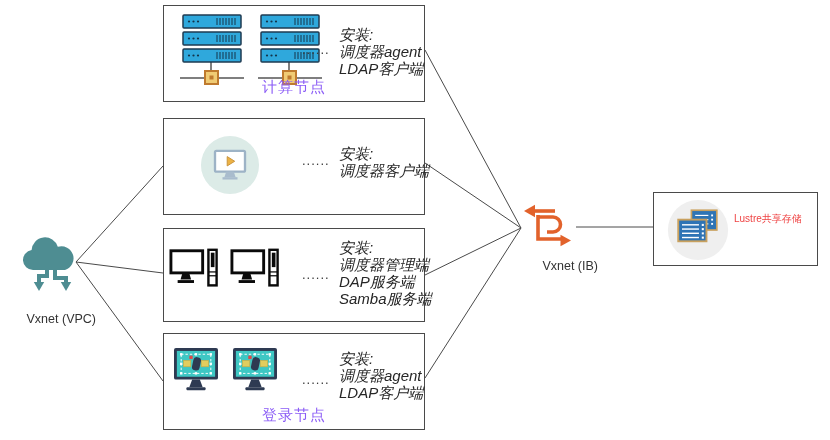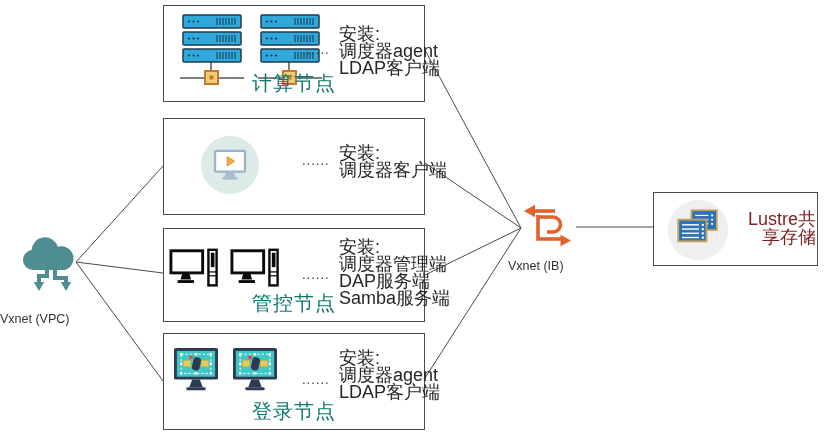--- a/index.html
+++ b/index.html
@@ -4,29 +4,29 @@
 <style>
   html,body{margin:0;padding:0;background:#fff;}
   body{font-family:"Liberation Sans","DejaVu Sans",sans-serif;color:#333;}
   .canvas{position:relative;width:830px;height:440px;background:#fff;overflow:hidden;}
   .wires{position:absolute;left:0;top:0;width:830px;height:440px;}
   .node-box{position:absolute;left:163px;width:262px;border:1px solid #4a4a4a;background:#fff;box-sizing:border-box;}
   .box-compute{top:5px;height:97px;}
   .box-login{top:118px;height:97px;}
   .box-mgmt{top:228px;height:94px;}
   .box-desktop{top:333px;height:97px;}
-  .node-label{position:absolute;left:0;right:0;bottom:4px;text-align:center;font-size:20px;letter-spacing:1px;color:#0f766e;}
+  .node-label{position:absolute;left:0;right:0;bottom:4px;text-align:center;font-size:15px;letter-spacing:1px;color:#8b5cf6;}
   .dots{position:absolute;left:138px;font-size:13px;color:#3a3a3a;letter-spacing:1px;}
-  .install{position:absolute;left:175px;font-size:18px;line-height:17px;color:#262626;white-space:nowrap;}
+  .install{position:absolute;left:175px;font-size:15px;line-height:17px;color:#262626;white-space:nowrap;font-style:italic;}
   .icon{position:absolute;}
-  .netlabel{position:absolute;font-size:12.5px;color:#333;text-align:left;white-space:nowrap;}
+  .netlabel{position:absolute;font-size:12.5px;color:#333;text-align:right;white-space:nowrap;}
   .vpc-label{left:0px;top:312px;width:96px;}
   .ib-label{left:508px;top:259px;width:90px;}
   .storage-box{position:absolute;left:653px;top:192px;width:165px;height:74px;border:1px solid #4a4a4a;background:#fff;box-sizing:border-box;}
-  .storage-text{position:absolute;left:80px;top:17px;width:82px;text-align:right;font-size:18px;line-height:18px;color:#7f1d1d;}
+  .storage-text{position:absolute;left:80px;top:17px;width:82px;text-align:left;font-size:10px;line-height:18px;color:#ef4444;}
 </style>
 </head>
 <body>
 
 <div class="canvas">
 
   <svg class="wires" viewBox="0 0 830 440">
     <g stroke="#4a4a4a" stroke-width="1">
       <line x1="76" y1="262" x2="163" y2="166"></line>
       <line x1="76" y1="262" x2="163" y2="273"></line>
@@ -162,21 +162,20 @@
       <line x1="41.5" y1="25" x2="49" y2="25" stroke="#0a0a0a" stroke-width="1.3"></line>
       <line x1="41.5" y1="29" x2="49" y2="29" stroke="#0a0a0a" stroke-width="1.3"></line>
     </svg>
     <div class="dots" style="top:38px;">......</div>
     <div class="install" style="top:10px;">
       <div>安装:</div>
       <div>调度器管理端</div>
       <div>DAP服务端</div>
       <div>Samba服务端</div>
     </div>
-    <div class="node-label">管控节点</div>
   </div>
 
   <div class="node-box box-desktop">
     <svg class="icon" style="left:10px;top:14px;" width="44" height="46" viewBox="0 0 46 48">
       <rect x="0" y="0" width="46" height="33" rx="2" style="fill:var(--monitor_navy,#2e3a52)"></rect>
       <rect x="3" y="3" width="40" height="27" style="fill:var(--screen_teal,#3ec7c4)"></rect>
       <rect x="7.5" y="6.5" width="31" height="20" fill="none" stroke="#fff" stroke-width="1" stroke-dasharray="2.5,2"></rect>
       <g fill="#fff">
         <rect x="6.3" y="5.3" width="2.5" height="2.5"></rect>
           <rect x="37.2" y="5.3" width="2.5" height="2.5"></rect>

